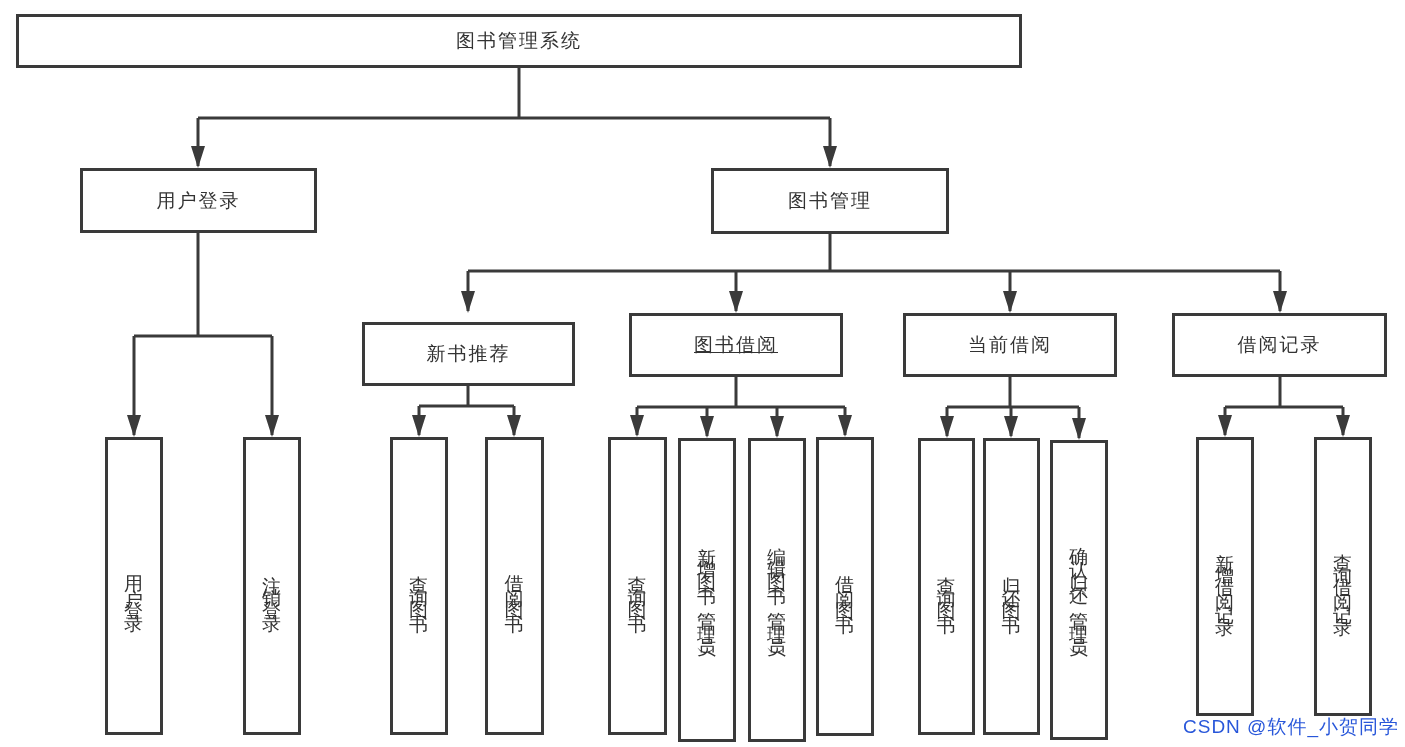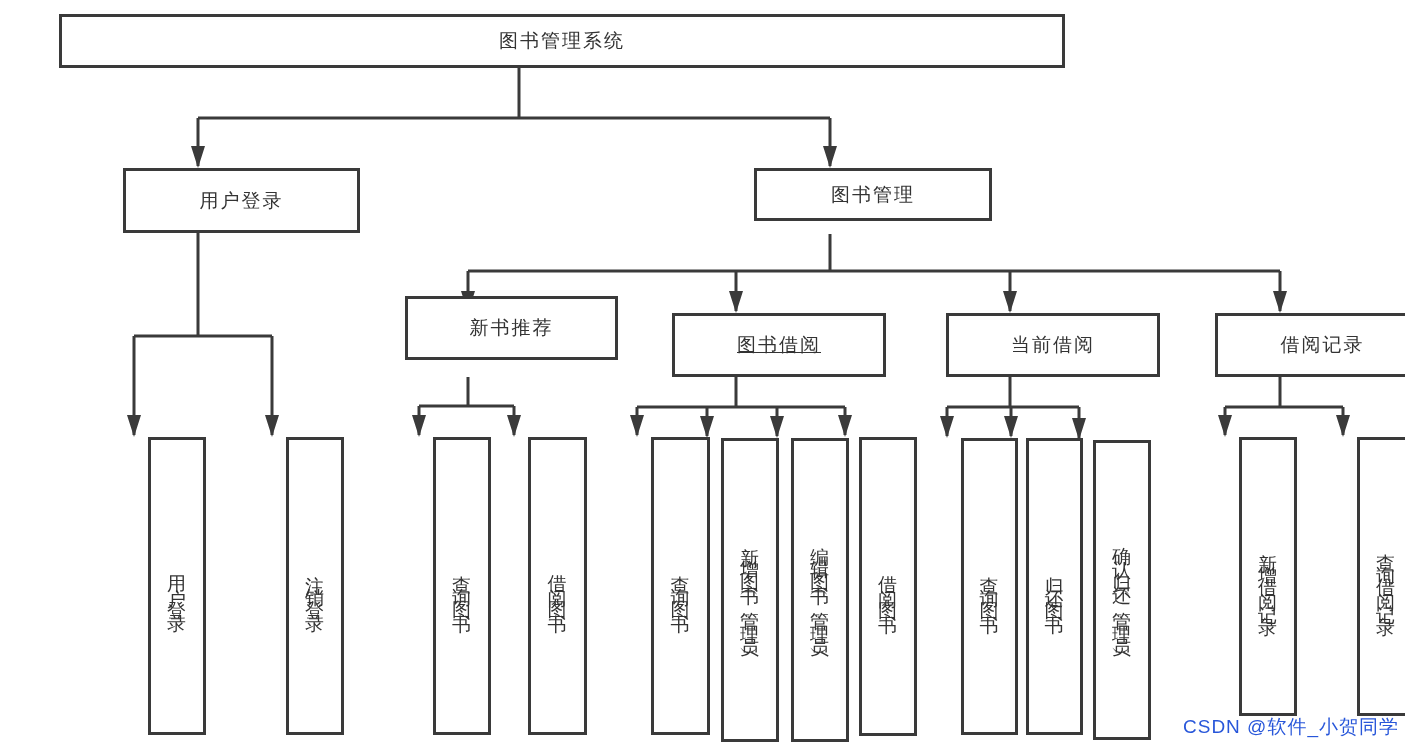--- a/index.html
+++ b/index.html
@@ -26,21 +26,20 @@
   .node {
     position: absolute;
     box-sizing: border-box;
     background: #ffffff;
     border: 3px solid #3a3a3a;
     display: flex;
     align-items: center;
     justify-content: center;
     z-index: 2;
     color: #333333;
-    margin-left: 43px;
   }
   .node-h {
     font-size: 19px;
     letter-spacing: 2px;
     white-space: nowrap;
   }
   .node-v .vtext {
     writing-mode: vertical-rl;
     text-orientation: mixed;
     font-size: 19px;
@@ -85,25 +84,25 @@
              M1343 437 l-7 -22 h14 Z"></path>
   </svg>
 
   <div class="node node-h" style="left:16px; top:14px; width:1006px; height:54px;">
     <span>图书管理系统</span>
   </div>
 
   <div class="node node-h" style="left:80px; top:168px; width:237px; height:65px;">
     <span>用户登录</span>
   </div>
-  <div class="node node-h" style="left:711px; top:168px; width:238px; height:53px;">
+  <div class="node node-h" style="left:711px; top:168px; width:238px; height:66px;">
     <span>图书管理</span>
   </div>
 
-  <div class="node node-h" style="left:362px; top:296px; width:213px; height:64px;">
+  <div class="node node-h" style="left:362px; top:322px; width:213px; height:64px;">
     <span>新书推荐</span>
   </div>
   <div class="node node-h" style="left:629px; top:313px; width:214px; height:64px;text-decoration:underline;">
     <span>图书借阅</span>
   </div>
   <div class="node node-h" style="left:1172px; top:313px; width:215px; height:64px;">
     <span>借阅记录</span>
   </div>
   <div class="node node-h" style="left:903px; top:313px; width:214px; height:64px;">
     <span>当前借阅</span>

